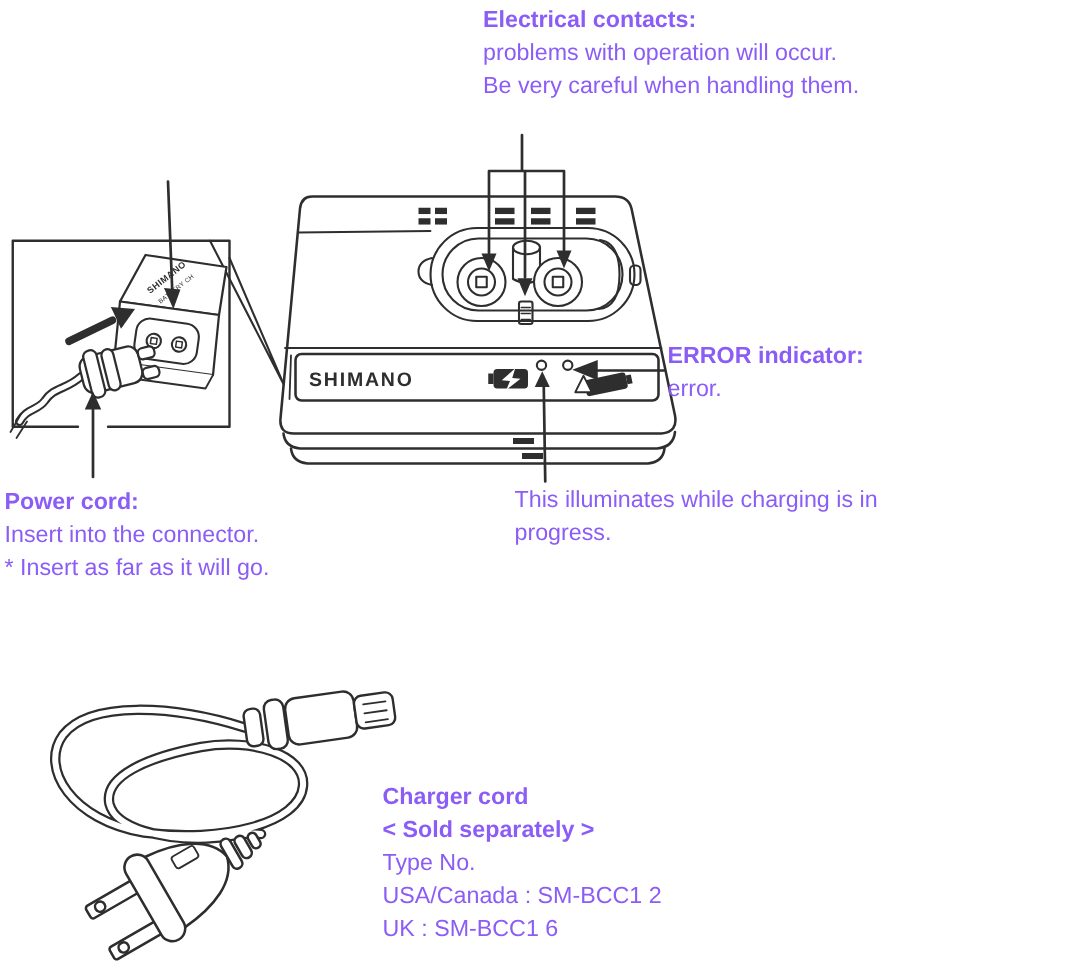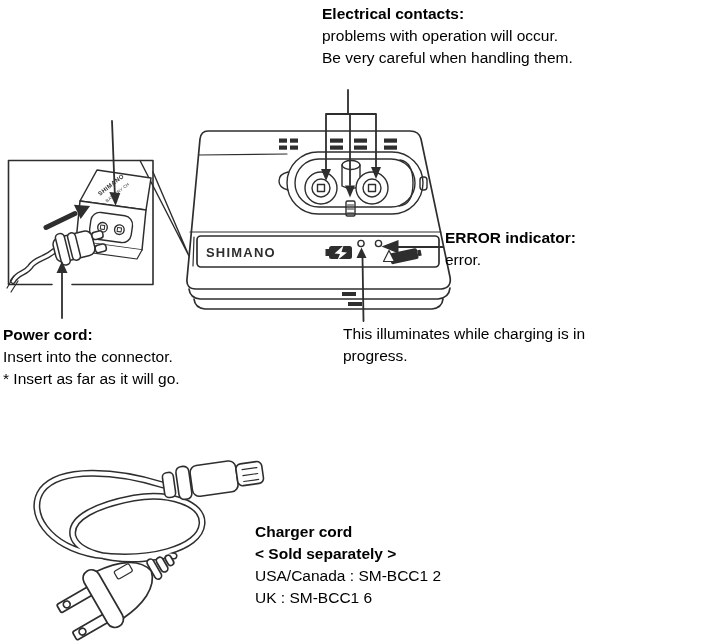--- a/index.html
+++ b/index.html
@@ -1,19 +1,19 @@
 <!DOCTYPE html>
 <html><head>
 <meta charset="utf-8">
 <style>
   html,body{margin:0;padding:0;background:#fff;}
   .canvas{position:relative;width:714px;height:643px;background:#fff;overflow:hidden;
           font-family:"Liberation Sans","DejaVu Sans",sans-serif;color:#333;}
   .art{position:absolute;left:0;top:0;}
-  .lbl{position:absolute;font-size:15.5px;line-height:22px;white-space:nowrap;color:#000000;}
+  .lbl{position:absolute;font-size:15.5px;line-height:22px;white-space:nowrap;color:#8b5cf6;}
   .lbl .t{font-weight:bold;}
   svg text{font-family:"Liberation Sans","DejaVu Sans",sans-serif;fill:#2e2e2e;}
   .brandtext{font-weight:bold;letter-spacing:1.2px;font-size:13px;}
   .tinytext{font-weight:bold;}
 </style>
 </head>
 <body>
 
 <div class="canvas">
 
@@ -203,17 +203,18 @@
 
 <div class="lbl" style="left:3px;top:324px;">
   <div class="t">Power cord:</div>
   <div>Insert into the connector.</div>
   <div>* Insert as far as it will go.</div>
 </div>
 
 <div class="lbl" style="left:255px;top:521px;">
   <div class="t">Charger cord</div>
   <div class="t">&lt; Sold separately &gt;</div>
+  <div>Type No.</div>
   <div>USA/Canada : SM-BCC1 2</div>
   <div>UK : SM-BCC1 6</div>
 </div>
 
 </div>
 
 </body></html>

